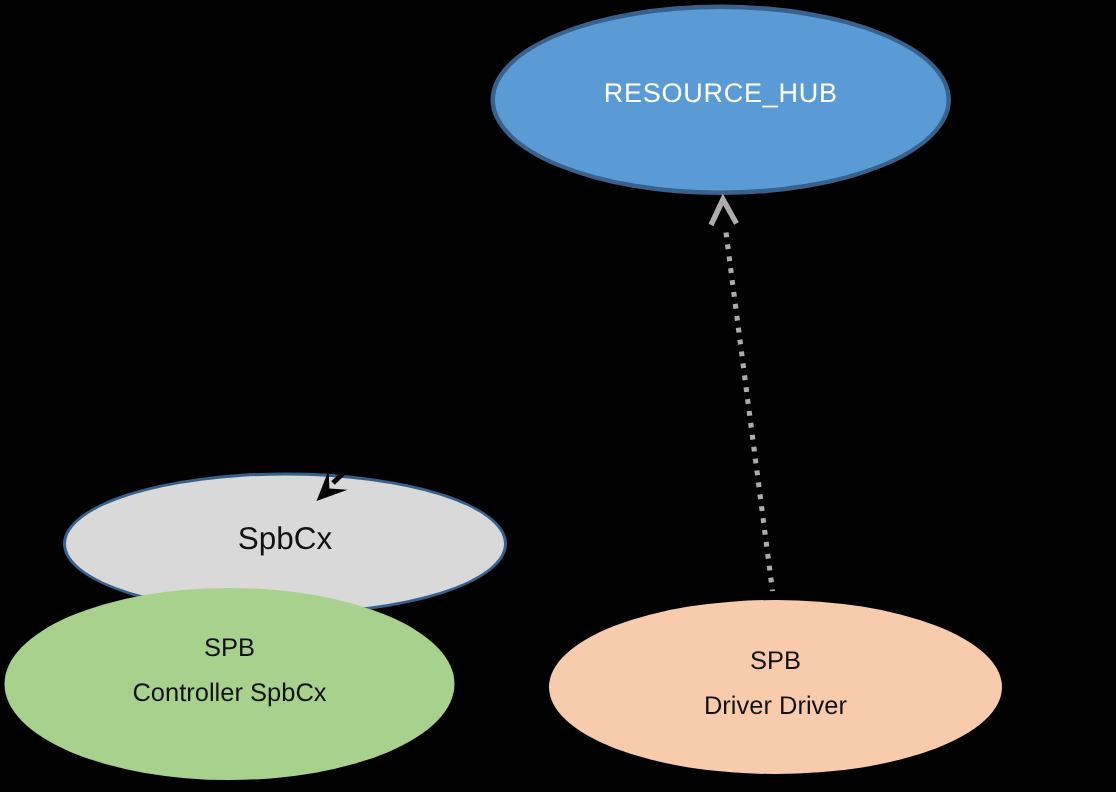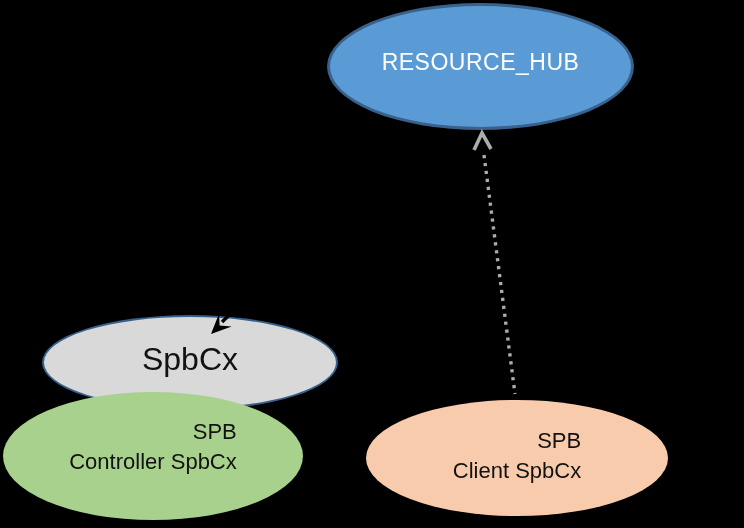--- a/index.html
+++ b/index.html
@@ -35,32 +35,31 @@
     border: none;
     z-index: 2;
   }
   .node-client {
     left: 366px; top: 400px; width: 302px; height: 116px;
     border: none;
     z-index: 2;
   }
   .lbl { display: block; }
   .lbl-hub {
-    font-size: 23px;
+    font-size: 18px;
     letter-spacing: 0.5px;
     transform: translateY(-4px);
   }
   .lbl-spbcx {
-    font-size: 32px;
+    font-size: 21px;
     transform: translateY(-3px);
   }
   .two-line {
-    font-size: 22px;
+    font-size: 17px;
     line-height: 30px;
-    text-align: right;
   }
   .node-controller .two-line { transform: translateY(-9px); }
   .node-client .two-line { transform: translateY(-2px); }
   .overlay {
     position: absolute;
     left: 0; top: 0;
     width: 744px; height: 528px;
     z-index: 3;
     pointer-events: none;
   }
@@ -98,21 +97,21 @@
   <div class="node node-controller" style="background-color: rgb(169, 209, 142);">
     <span class="two-line" style="color: rgb(18, 18, 18);">
       <span class="lbl">SPB</span>
       <span class="lbl">Controller SpbCx</span>
     </span>
   </div>
 
   <div class="node node-client" style="background-color: rgb(248, 203, 173);">
     <span class="two-line" style="color: rgb(18, 18, 18);">
       <span class="lbl">SPB</span>
-      <span class="lbl">Client SpbCx</span>
+      <span class="lbl">Driver Driver</span>
     </span>
   </div>
 
   <svg class="overlay" viewBox="0 0 744 528" xmlns="http://www.w3.org/2000/svg">
 
     <g>
       <polyline class="chevron-head" points="474,150 482,133 491,149" style="stroke: rgb(172, 172, 172);"></polyline>
       <line class="dotted-shaft" x1="484" y1="155" x2="515" y2="394" style="stroke: rgb(172, 172, 172);"></line>
     </g>
 

